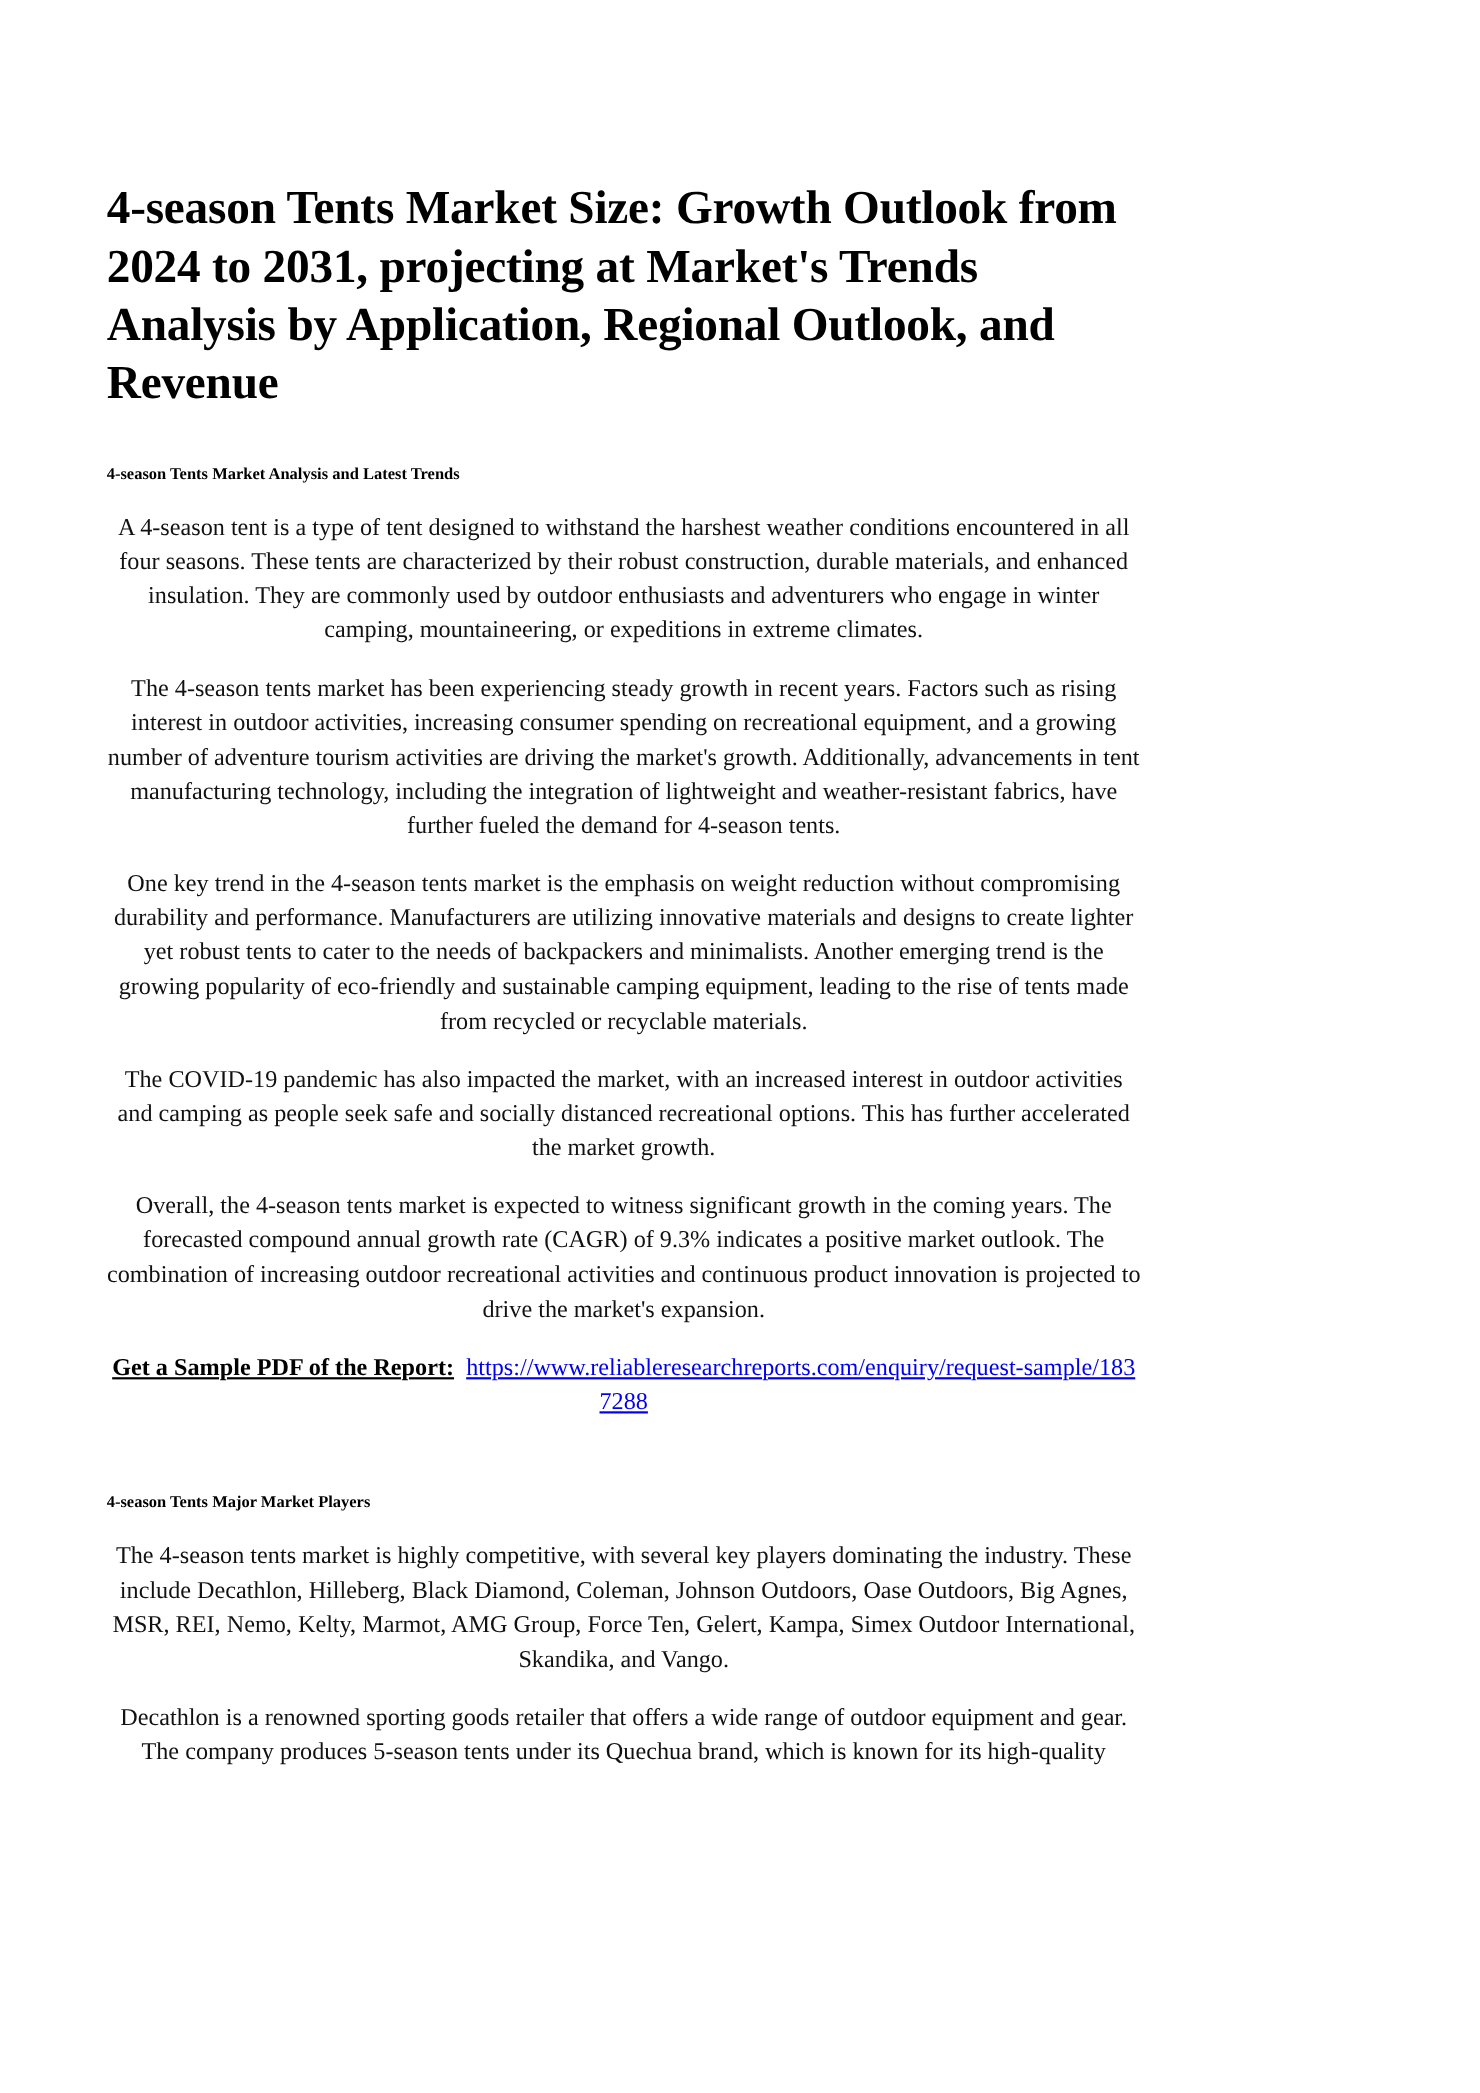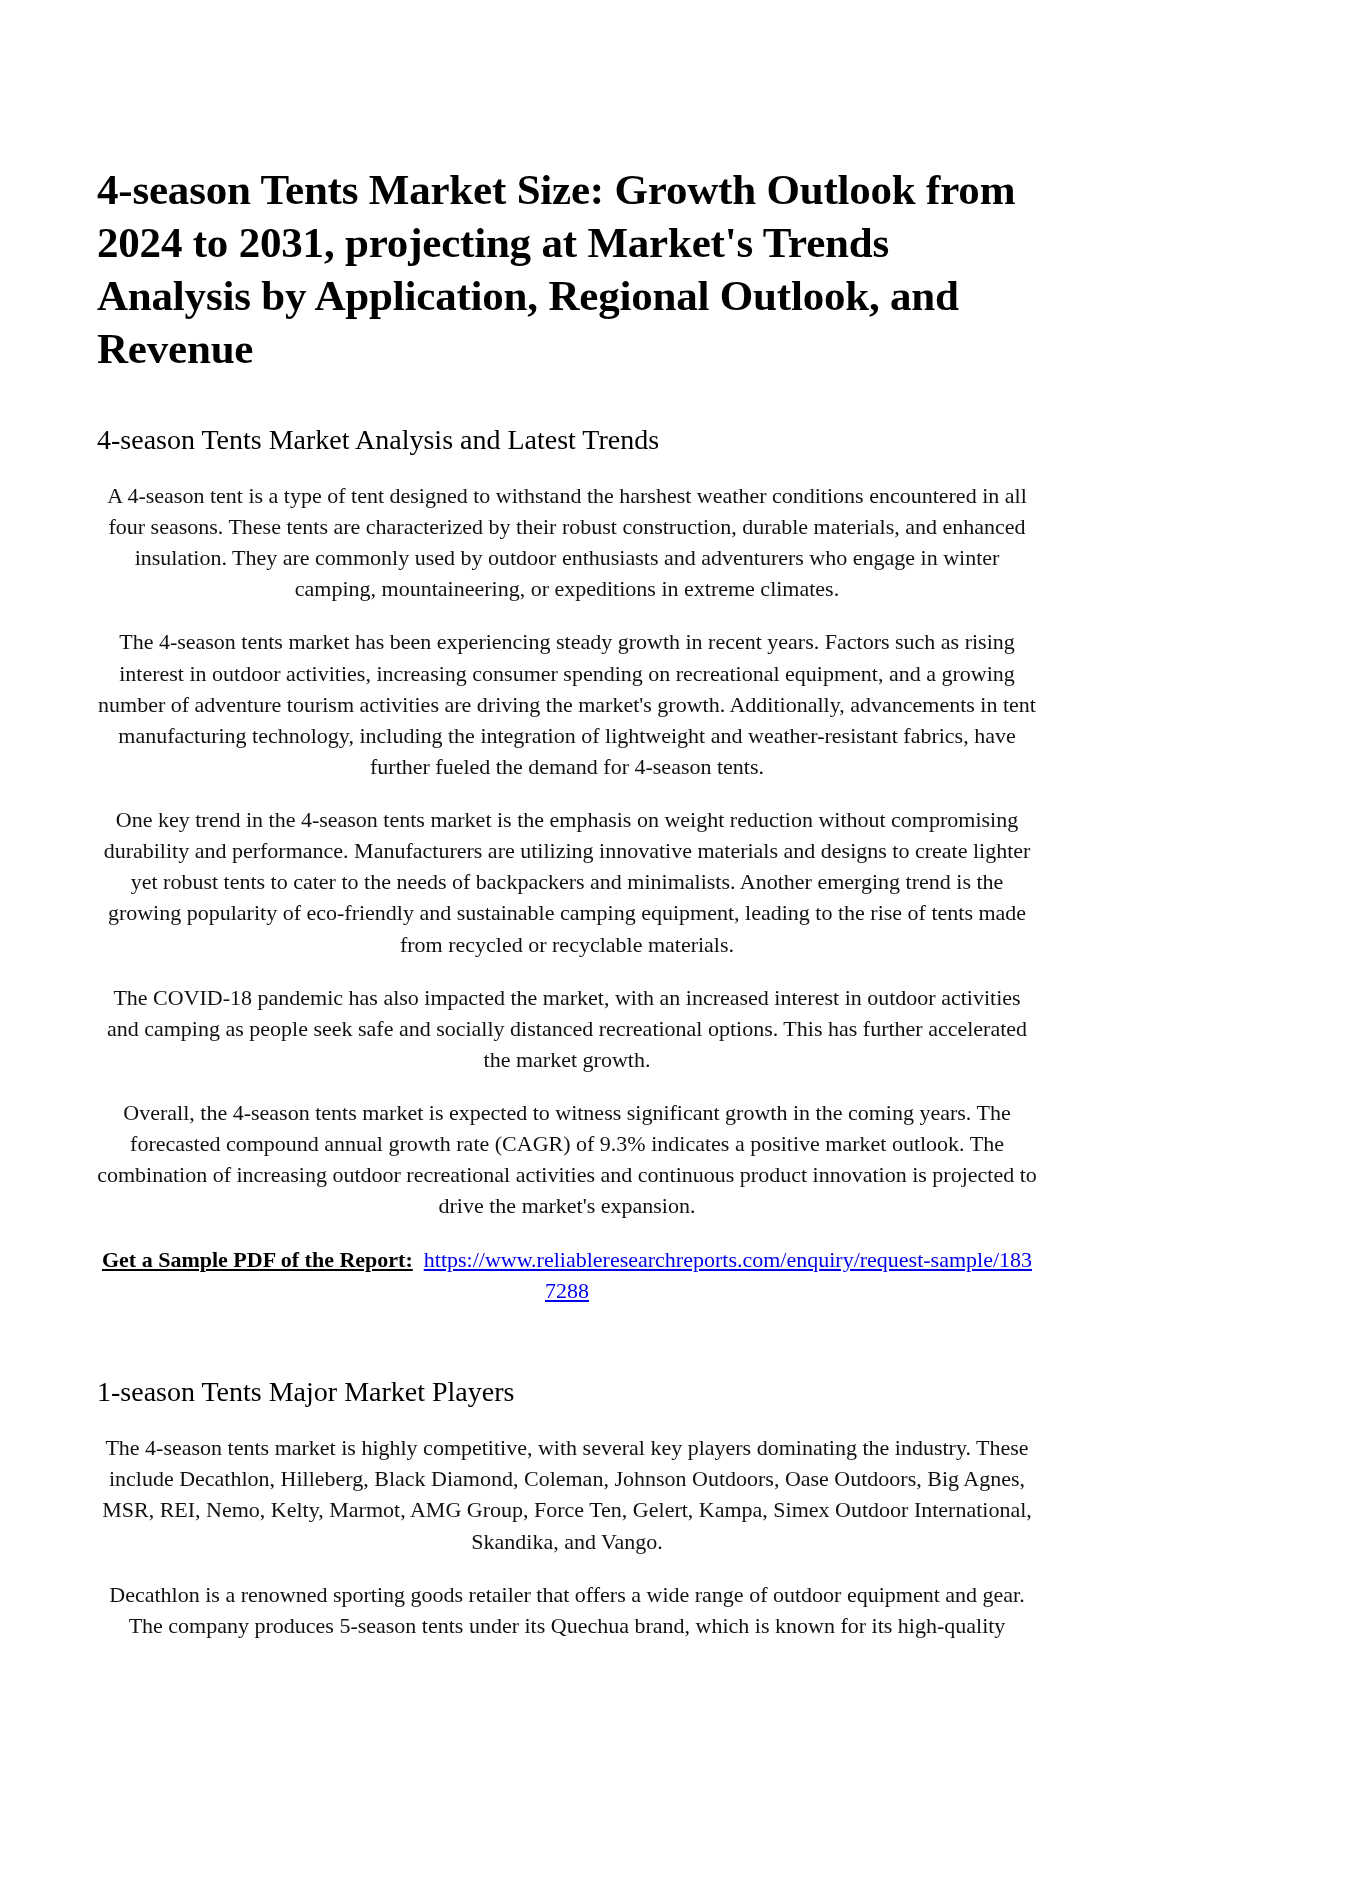--- a/index.html
+++ b/index.html
@@ -30,22 +30,22 @@
   }
   .doc-title {
     font-size: 43px;
     font-weight: bold;
     line-height: 1.23;
     letter-spacing: -0.2px;
     margin: 0 0 46px 0;
     color: #000000;
   }
   .section-heading {
-    font-size: 28px;
-    font-weight: normal;
+    font-size: 15px;
+    font-weight: bold;
     line-height: 1.3;
     margin: 0 0 22px 0;
     color: #000000;
   }
   p.body-para {
     font-size: 22px;
     line-height: 1.415;
     margin: 0 0 22px 0;
     color: #111111;
     text-align: center;
@@ -79,28 +79,28 @@
     <h1 class="doc-title">4-season Tents Market Size: Growth Outlook from 2024 to 2031, projecting at Market's Trends Analysis by Application, Regional Outlook, and Revenue</h1>
 
     <h2 class="section-heading">4-season Tents Market Analysis and Latest Trends</h2>
 
     <p class="body-para">A 4-season tent is a type of tent designed to withstand the harshest weather conditions encountered in all four seasons. These tents are characterized by their robust construction, durable materials, and enhanced insulation. They are commonly used by outdoor enthusiasts and adventurers who engage in winter camping, mountaineering, or expeditions in extreme climates.</p>
 
     <p class="body-para">The 4-season tents market has been experiencing steady growth in recent years. Factors such as rising interest in outdoor activities, increasing consumer spending on recreational equipment, and a growing number of adventure tourism activities are driving the market's growth. Additionally, advancements in tent manufacturing technology, including the integration of lightweight and weather-resistant fabrics, have further fueled the demand for 4-season tents.</p>
 
     <p class="body-para">One key trend in the 4-season tents market is the emphasis on weight reduction without compromising durability and performance. Manufacturers are utilizing innovative materials and designs to create lighter yet robust tents to cater to the needs of backpackers and minimalists. Another emerging trend is the growing popularity of eco-friendly and sustainable camping equipment, leading to the rise of tents made from recycled or recyclable materials.</p>
 
-    <p class="body-para">The COVID-18 pandemic has also impacted the market, with an increased interest in outdoor activities and camping as people seek safe and socially distanced recreational options. This has further accelerated the market growth.</p>
+    <p class="body-para">The COVID-19 pandemic has also impacted the market, with an increased interest in outdoor activities and camping as people seek safe and socially distanced recreational options. This has further accelerated the market growth.</p>
 
     <p class="body-para">Overall, the 4-season tents market is expected to witness significant growth in the coming years. The forecasted compound annual growth rate (CAGR) of 9.3% indicates a positive market outlook. The combination of increasing outdoor recreational activities and continuous product innovation is projected to drive the market's expansion.</p>
 
     <p class="body-para"><span class="lead-label">Get a Sample PDF of the Report:</span>&nbsp; <a class="report-link" href="#">https://www.reliableresearchreports.com/enquiry/request-sample/1837288</a></p>
 
     <div class="spacer-gap"></div>
 
-    <h2 class="section-heading players-heading">1-season Tents Major Market Players</h2>
+    <h2 class="section-heading players-heading">4-season Tents Major Market Players</h2>
 
     <p class="body-para">The 4-season tents market is highly competitive, with several key players dominating the industry. These include Decathlon, Hilleberg, Black Diamond, Coleman, Johnson Outdoors, Oase Outdoors, Big Agnes, MSR, REI, Nemo, Kelty, Marmot, AMG Group, Force Ten, Gelert, Kampa, Simex Outdoor International, Skandika, and Vango.</p>
 
     <p class="body-para">Decathlon is a renowned sporting goods retailer that offers a wide range of outdoor equipment and gear. The company produces 5-season tents under its Quechua brand, which is known for its high-quality</p>
 
   </div>
 </div>
 
 </body></html>

